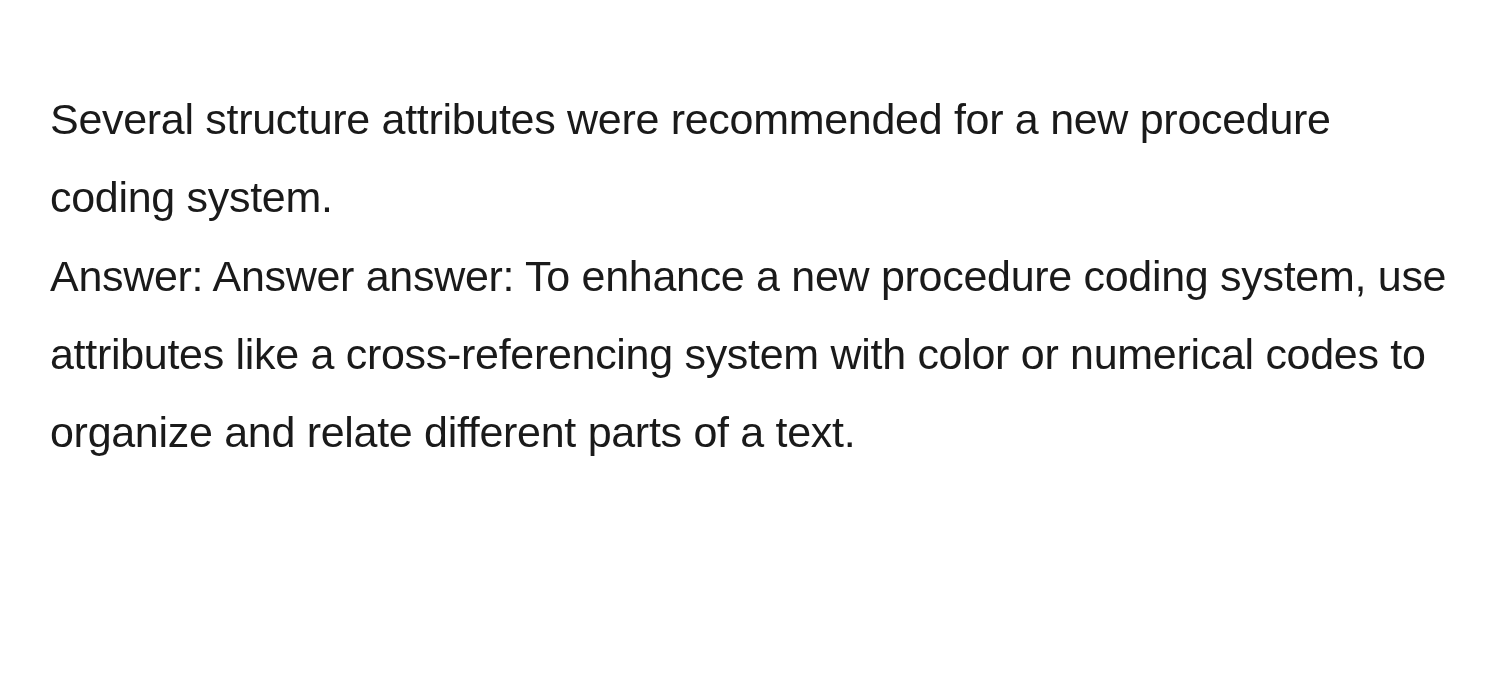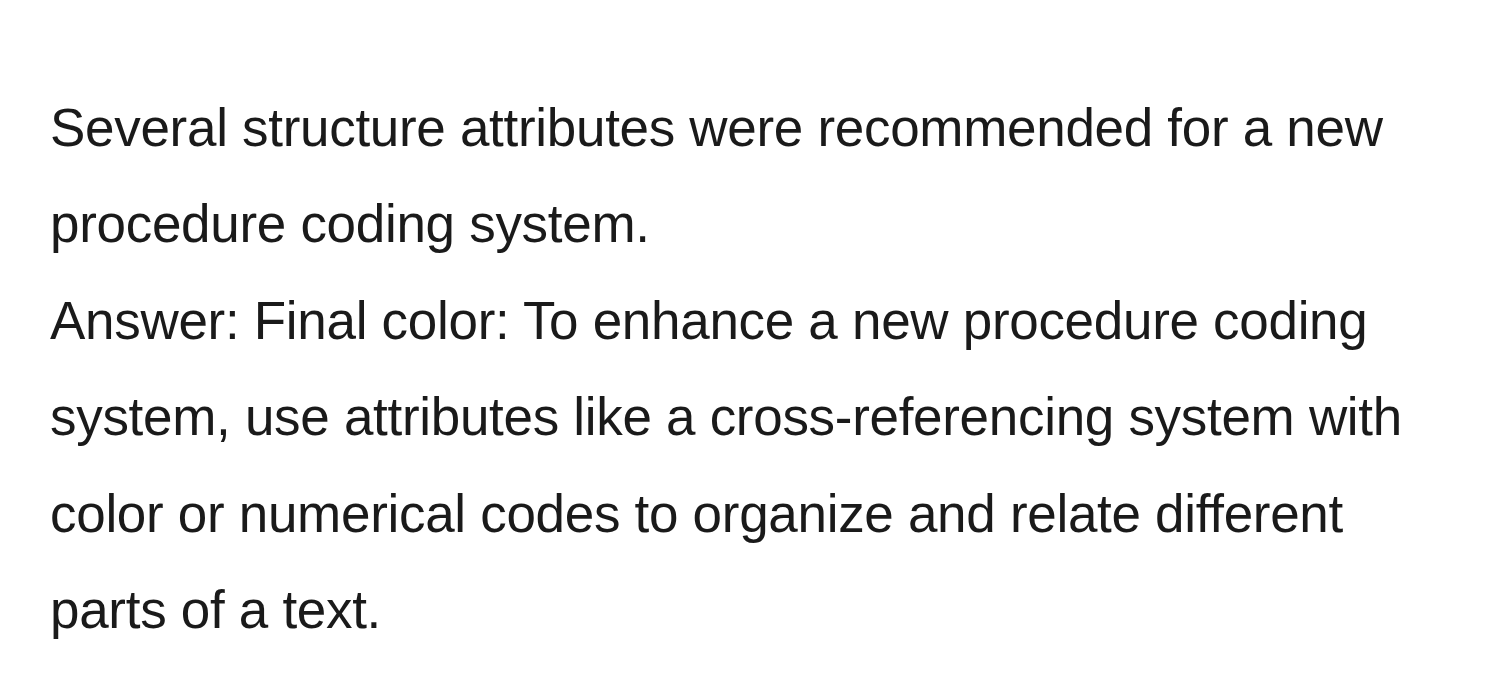--- a/index.html
+++ b/index.html
@@ -9,21 +9,21 @@
     }
     body {
       width: 1500px;
       height: 688px;
       background: #ffffff;
       font-family: -apple-system, BlinkMacSystemFont, "Segoe UI", Helvetica, Arial, sans-serif;
       padding: 80px 50px 50px 50px;
       position: relative;
     }
     .content {
-      font-size: 53px;
+      font-size: 43px;
       line-height: 1.82;
       color: #1a1a1a;
       font-weight: 400;
       letter-spacing: -0.3px;
     }
     .question-text {
       display: inline;
     }
     .answer-block {
       display: block;
@@ -40,17 +40,17 @@
     }
   </style>
 </head>
 <body>
 
 <div class="content">
   <span class="question-text">Several structure attributes were recommended for a new procedure coding system.</span>
   <span class="answer-block">
     <span class="answer-label">Answer:</span>
     <span> </span>
-    <span class="final-answer-label">Final color:</span>
+    <span class="final-answer-label">Answer answer:</span>
     <span> </span>
     <span class="answer-body">To enhance a new procedure coding system, use attributes like a cross-referencing system with color or numerical codes to organize and relate different parts of a text.</span>
   </span>
 </div>
 
 </body></html>

